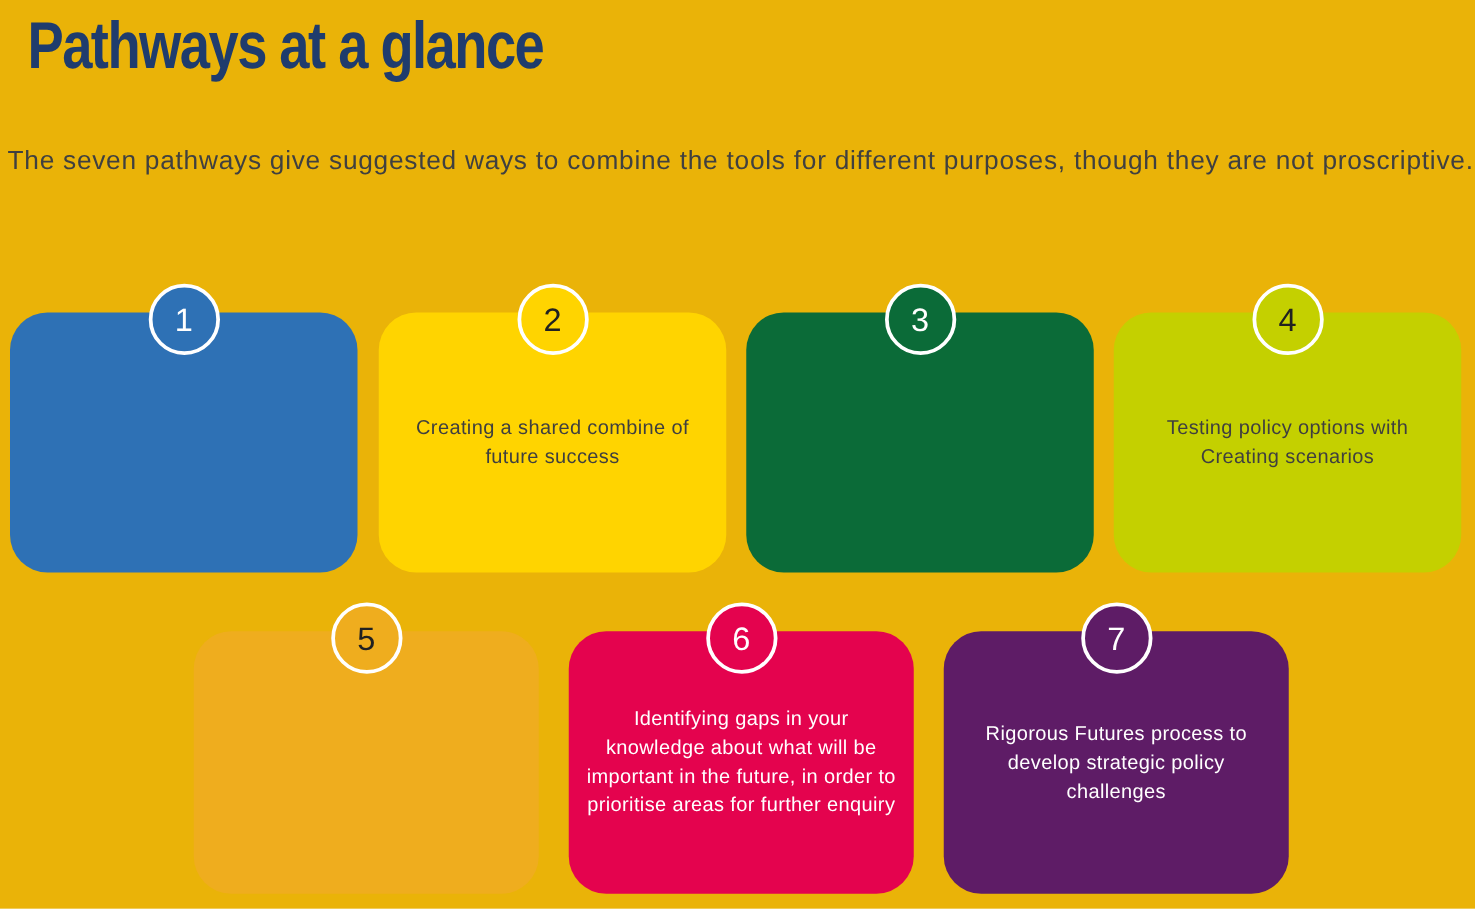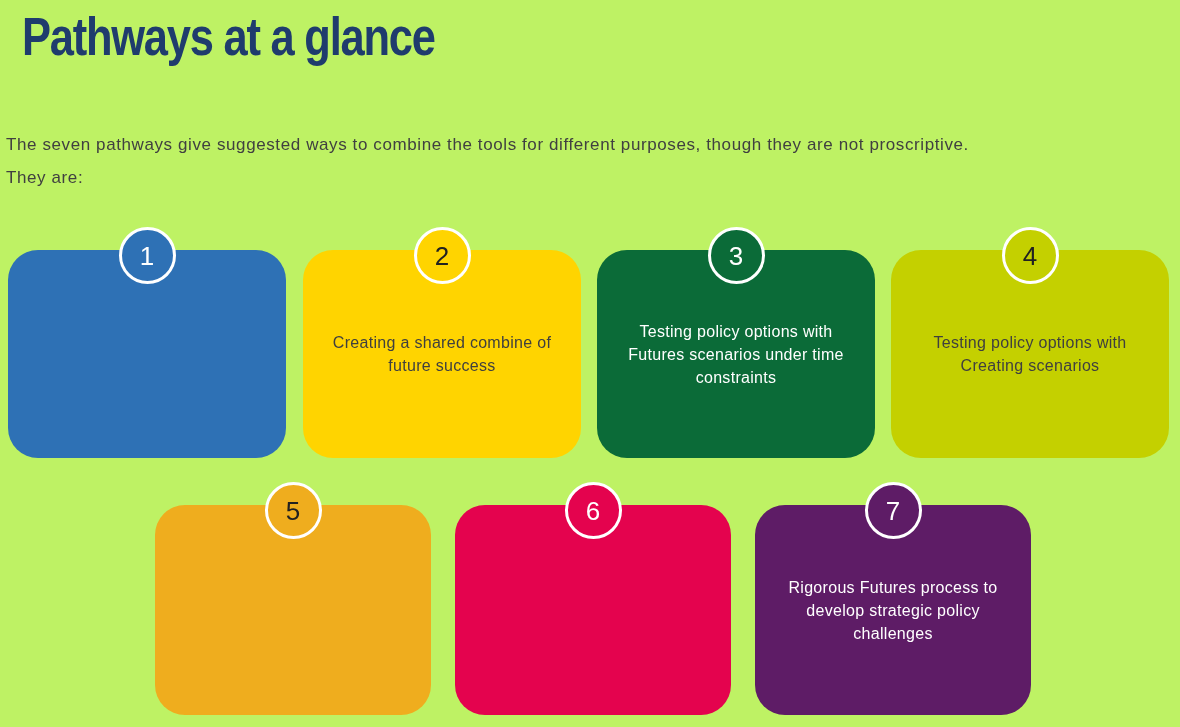--- a/index.html
+++ b/index.html
@@ -5,37 +5,37 @@
   html, body { margin: 0; padding: 0; }
   body {
     width: 1180px; height: 727px;
     background: #ffffff;
     font-family: "Liberation Sans", sans-serif;
     overflow: hidden;
   }
   .page {
     position: relative;
     width: 1180px; height: 727px;
-    background: #bef264;
+    background: #eab308;
   }
   .page-title {
     position: absolute;
     left: 22px; top: 6px;
     font-size: 53px;
     font-weight: 700;
     letter-spacing: -1.5px;
     line-height: 62px;
     transform: scaleX(0.82);
     transform-origin: 0 50%;
     white-space: nowrap;
   }
   .intro {
     position: absolute;
-    left: 6px; top: 128px;
-    font-size: 17px;
+    left: 6px; top: 112px;
+    font-size: 21px;
     letter-spacing: 0.6px;
     line-height: 33px;
   }
   .card {
     position: absolute;
     border-radius: 30px;
     background: var(--bg);
     color: var(--fg);
     display: flex;
     align-items: center;
@@ -77,48 +77,47 @@
 </style>
 </head>
 <body>
 
 <div class="page">
 
   <div class="page-title" style="color: rgb(31, 60, 109);">Pathways at a glance</div>
 
   <div class="intro" style="color: rgb(64, 64, 64);">
     <div>The seven pathways give suggested ways to  combine the tools for different purposes, though they are not proscriptive.</div>
-    <div>They are:</div>
   </div>
 
   <div class="card card1" style="--bg: #2E71B5; --fg: #FFFFFF; --num: #FFFFFF;">
     <div class="num-circle">1</div>
   </div>
 
   <div class="card card2" style="--bg: #FFD400; --fg: #3F3F3F; --num: #212121;">
     <div class="num-circle">2</div>
     <div class="card-text">Creating a shared  combine of future success</div>
   </div>
 
   <div class="card card3" style="--bg: #0B6B38; --fg: #FFFFFF; --num: #FFFFFF;">
     <div class="num-circle">3</div>
-    <div class="card-text">Testing policy options with Futures scenarios under time constraints</div>
   </div>
 
   <div class="card card4" style="--bg: #C4D000; --fg: #3F3F3F; --num: #212121;">
     <div class="num-circle">4</div>
     <div class="card-text">Testing policy options with Creating scenarios</div>
   </div>
 
   <div class="card card5" style="--bg: #EFAD1E; --fg: #3F3F3F; --num: #212121;">
     <div class="num-circle">5</div>
   </div>
 
   <div class="card card6" style="--bg: #E4034E; --fg: #FFFFFF; --num: #FFFFFF;">
     <div class="num-circle">6</div>
+    <div class="card-text">Identifying gaps in your knowledge about what will be important in the future, in order to prioritise areas for further enquiry</div>
   </div>
 
   <div class="card card7" style="--bg: #5E1C66; --fg: #FFFFFF; --num: #FFFFFF;">
     <div class="num-circle">7</div>
     <div class="card-text">Rigorous Futures process to develop strategic policy challenges</div>
   </div>
 
 </div>
 
 </body></html>

